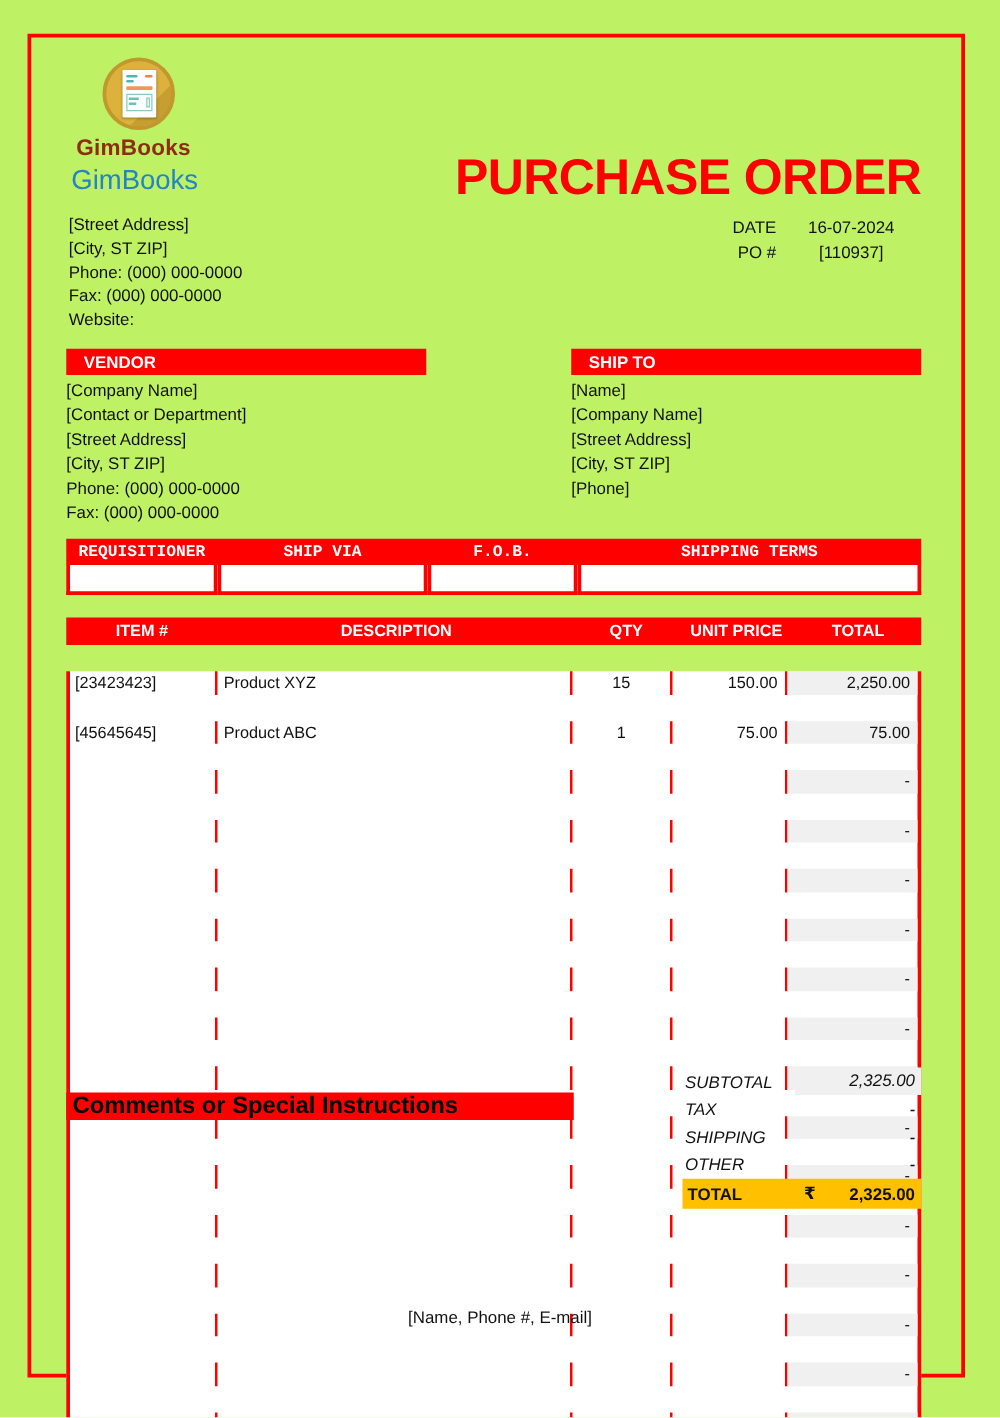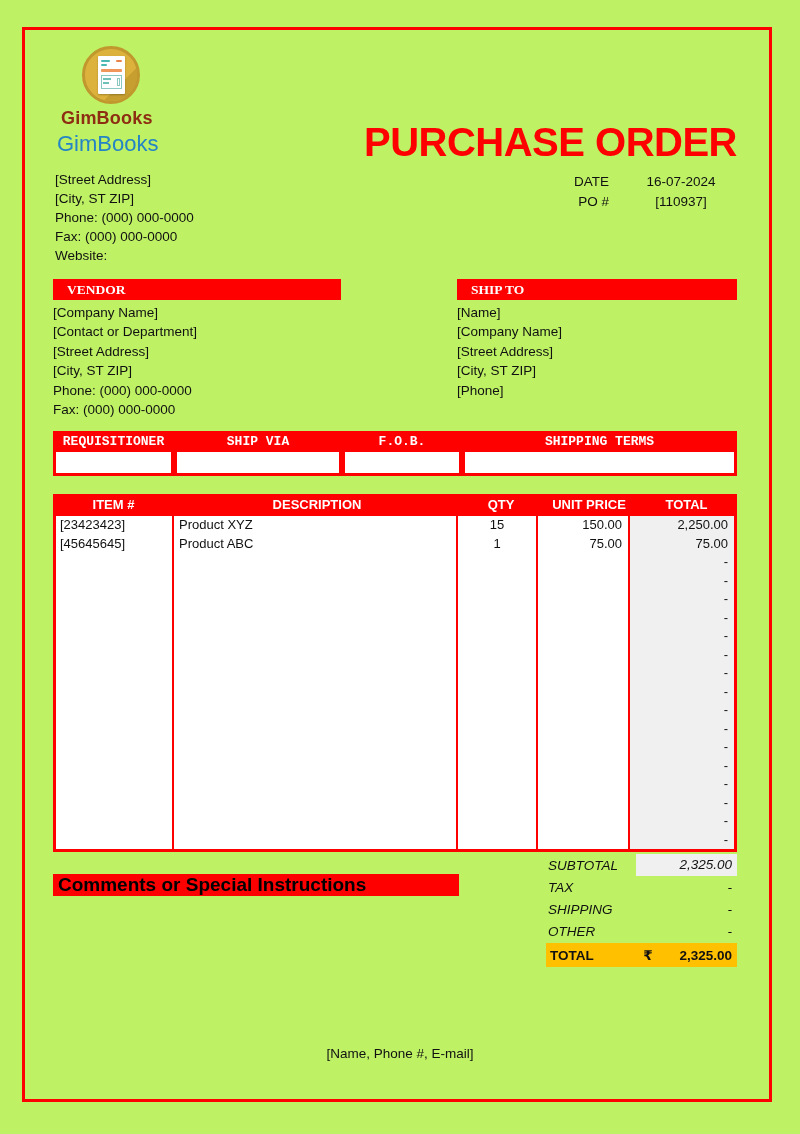--- a/index.html
+++ b/index.html
@@ -35,47 +35,47 @@
   .doc-box i.b1{left:1px;top:2px;width:8px;}
   .doc-box i.b2{left:1px;top:6px;width:6px;}
   .doc-box i.b3{right:1px;top:2px;width:3px;height:8px;border:1px solid #8CC8C2;background:#fff;}
   .brand-red{margin-top:4px;margin-left:6px;font-size:18px;font-weight:bold;color:var(--brand-red);letter-spacing:.2px;}
   .brand-blue{margin-top:2px;margin-left:2px;font-size:22px;color:var(--brand-blue);}
   .company-lines{margin-top:13px;font-size:13.5px;line-height:19px;}
 
   
   .title-block{position:absolute;right:63px;top:120px;text-align:right;}
   .po-title{font-size:40px;font-weight:bold;color:var(--red);letter-spacing:-.5px;white-space:nowrap;}
-  .meta{display:grid;grid-template-columns:auto 112px;column-gap:16px;justify-content:end;
+  .meta{display:grid;grid-template-columns:auto 112px;column-gap:4px;justify-content:end;
     margin-top:7px;font-size:13.5px;line-height:20px;}
   .meta .lbl{text-align:right;}
   .meta .val{text-align:center;}
 
   
   .sections{position:absolute;left:53px;top:279px;width:684px;display:flex;justify-content:space-between;}
   .section{width:288px;}
   .section.shipto{width:280px;}
   .sec-head{height:21px;line-height:21px;background:var(--red);color:#fff;font-weight:bold;
-    font-size:13.5px;padding-left:14px;font-family:Liberation Serif, serif;}
+    font-size:13.5px;padding-left:14px;}
   .sec-lines{margin-top:3px;font-size:13.5px;line-height:19.4px;}
 
   
   .req-table{position:absolute;left:53px;top:431px;width:684px;font-family:Liberation Mono, monospace;}
   .req-head{display:grid;grid-template-columns:121px 168px 120px 1fr;background:var(--red);
     color:#fff;font-weight:bold;font-size:13px;height:21px;line-height:21px;text-align:center;}
   .req-cells{display:grid;grid-template-columns:121px 168px 120px 1fr;}
   .req-cell{height:24px;background:#fff;border:3px solid var(--red);border-top:none;}
 
   
   .items{position:absolute;left:53px;top:494px;width:684px;}
   .items-head{display:grid;grid-template-columns:121px 286px 82px 94px 1fr;background:var(--red);
     color:#fff;font-weight:bold;font-size:13px;height:22px;line-height:22px;text-align:center;}
   .items-body{border:3px solid var(--red);border-top:none;background:#fff;}
   .item-row{display:grid;grid-template-columns:118px 284px 80px 92px 1fr;height:18.5px;
-    font-size:13px;line-height:18.5px;}
+    font-size:13px;line-height:18.5px;margin-top:21px;}
   .item-row .c0{padding-left:4px;border-right:2.5px solid var(--red);}
   .item-row .c1{padding-left:5px;border-right:2.5px solid var(--red);}
   .item-row .c2{text-align:center;border-right:2.5px solid var(--red);}
   .item-row .c3{text-align:right;padding-right:6px;border-right:2.5px solid var(--red);}
   .item-row .c4{text-align:right;padding-right:6px;background:var(--gray);}
 
   
   .totals{position:absolute;left:546px;top:854px;width:191px;font-size:13.5px;}
   .t-row{display:grid;grid-template-columns:1fr 101px;height:22px;align-items:center;font-style:italic;}
   .t-label{padding-left:2px;}

